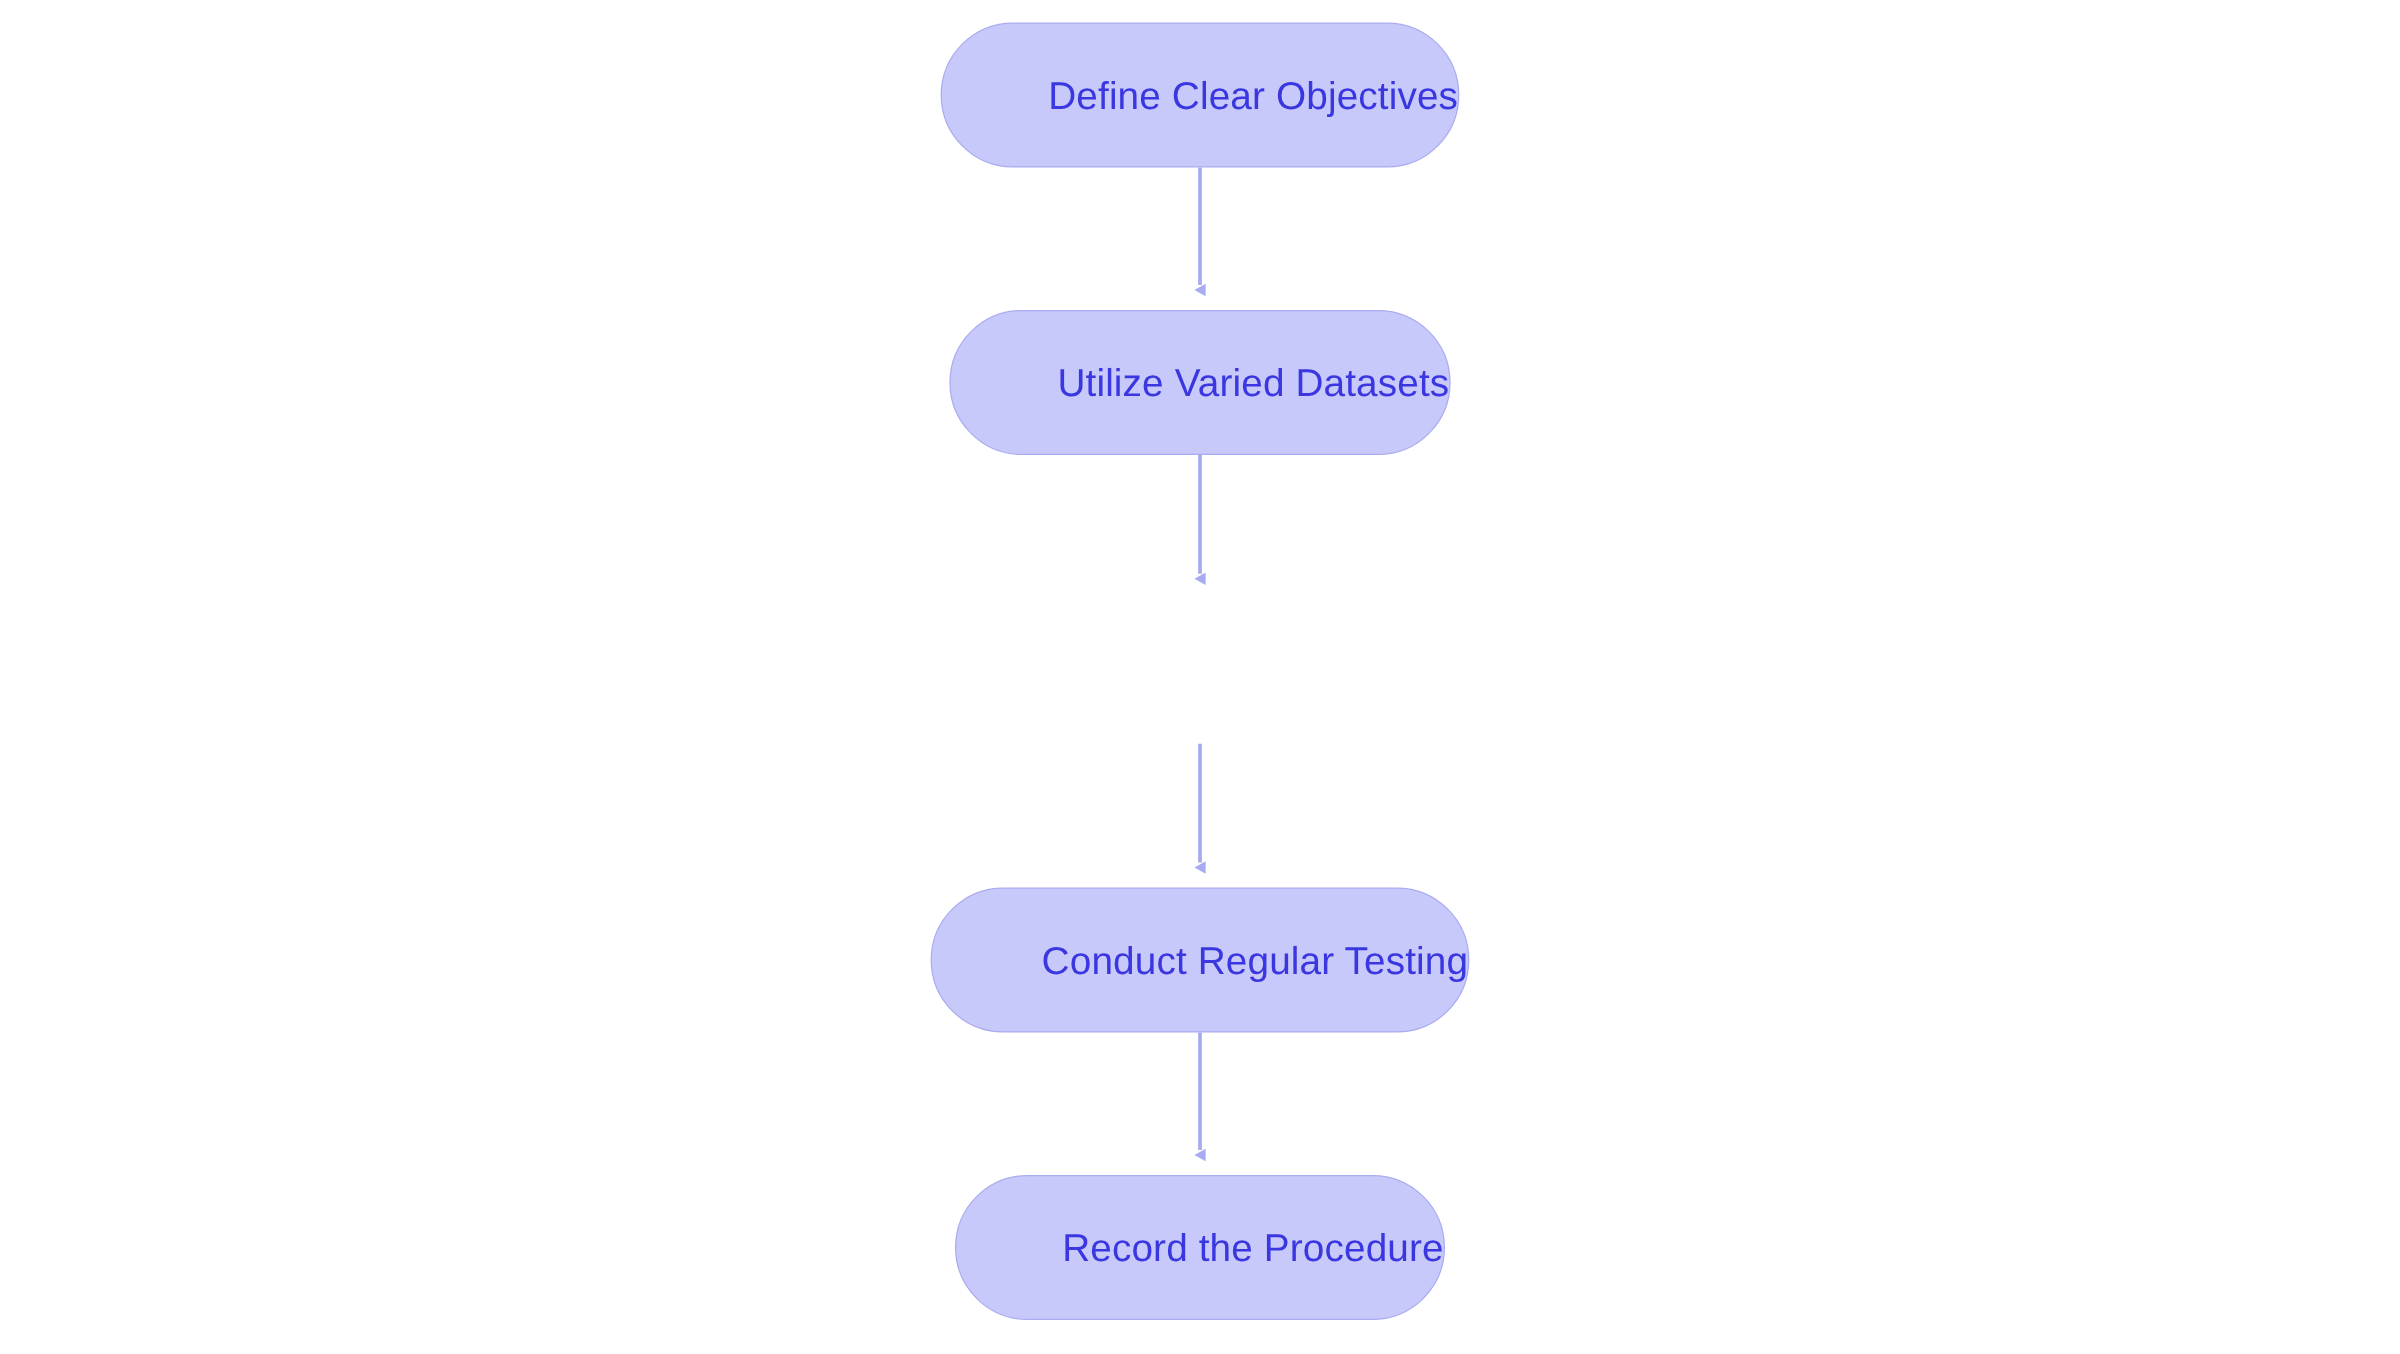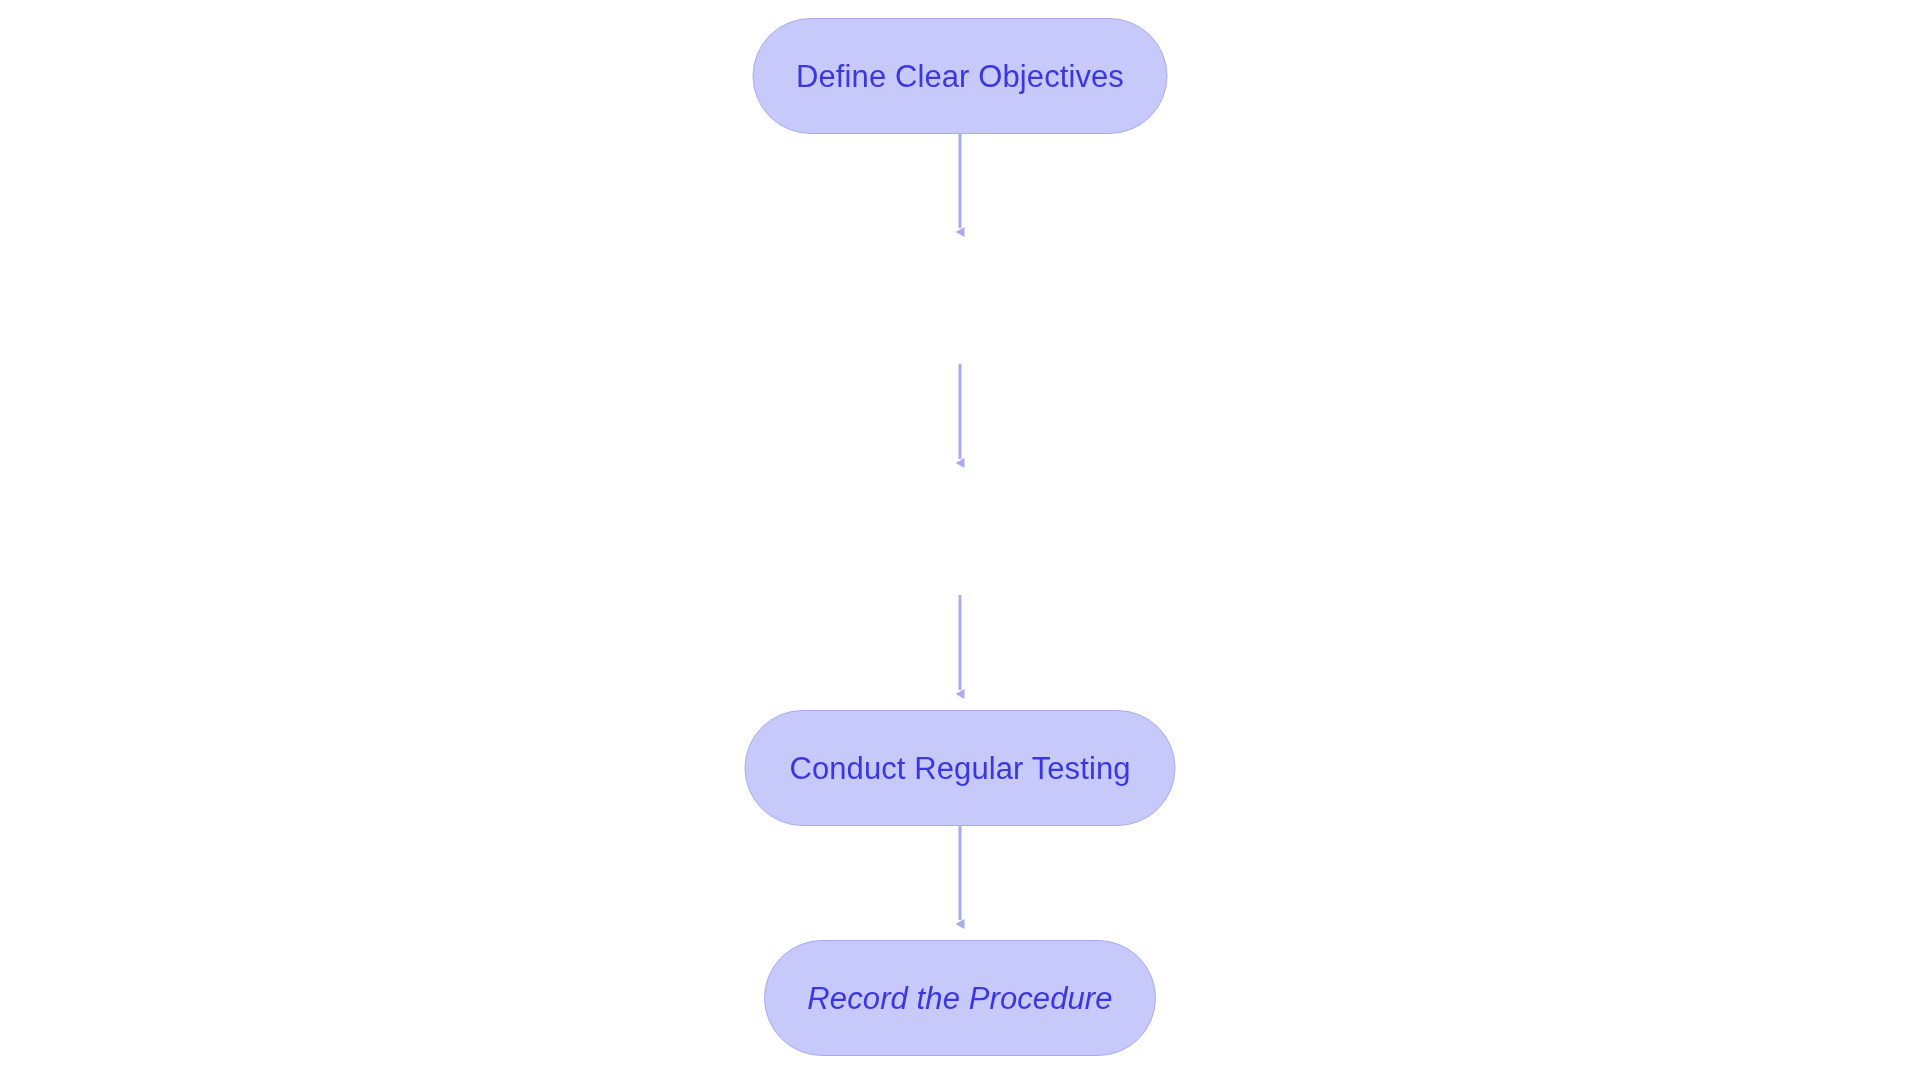--- a/index.html
+++ b/index.html
@@ -31,21 +31,21 @@
     height: 1083px;
     pointer-events: none;
   }
 
   
   .flow-node {
     position: absolute;
     box-sizing: border-box;
     display: flex;
     align-items: center;
-    justify-content: center;
+    justify-content: flex-end;
     background: #c8c9fb;
     border: 1.6px solid #a9abf0;
     border-radius: 58px;
     height: 116px;
     transform: translateX(-50%);
     left: 960px;
   }
 
   .flow-node-label {
     color: #3a37e0;
@@ -57,21 +57,21 @@
     white-space: nowrap;
     text-align: center;
     user-select: none;
   }
 
   
   #node-0 { top: 18px;  width: 415px; }
   #node-1 { top: 248px; width: 401px; }
   #node-2 { top: 479px; width: 467px; }
   #node-3 { top: 710px; width: 431px; }
-  #node-4 { top: 940px; width: 392px; font-style: italic; }
+  #node-4 { top: 940px; width: 392px; }
 </style>
 </head>
 <body>
 
 <div id="flowchart-canvas">
 
   <svg id="connector-layer" width="1920" height="1083" viewBox="0 0 1920 1083" xmlns="http://www.w3.org/2000/svg">
     <defs>
       <marker id="arrowhead" markerWidth="10" markerHeight="9" refX="1" refY="4.5" orient="auto" markerUnits="userSpaceOnUse">
         <path d="M0,0 L10,0 L5,9 Z" fill="#a9abf0"></path>
@@ -92,20 +92,23 @@
 
     <g>
       <line x1="960" y1="826" x2="960" y2="920" stroke="#a9abf0" stroke-width="3" marker-end="url(#arrowhead)"></line>
     </g>
   </svg>
 
   <div class="flow-node" id="node-0">
     <span class="flow-node-label">Define Clear Objectives</span>
   </div>
 
+  <div class="flow-node" id="node-1">
+    <span class="flow-node-label">Utilize Varied Datasets</span>
+  </div>
 
 
   <div class="flow-node" id="node-3">
     <span class="flow-node-label">Conduct Regular Testing</span>
   </div>
 
   <div class="flow-node" id="node-4">
     <span class="flow-node-label">Record the Procedure</span>
   </div>
 

